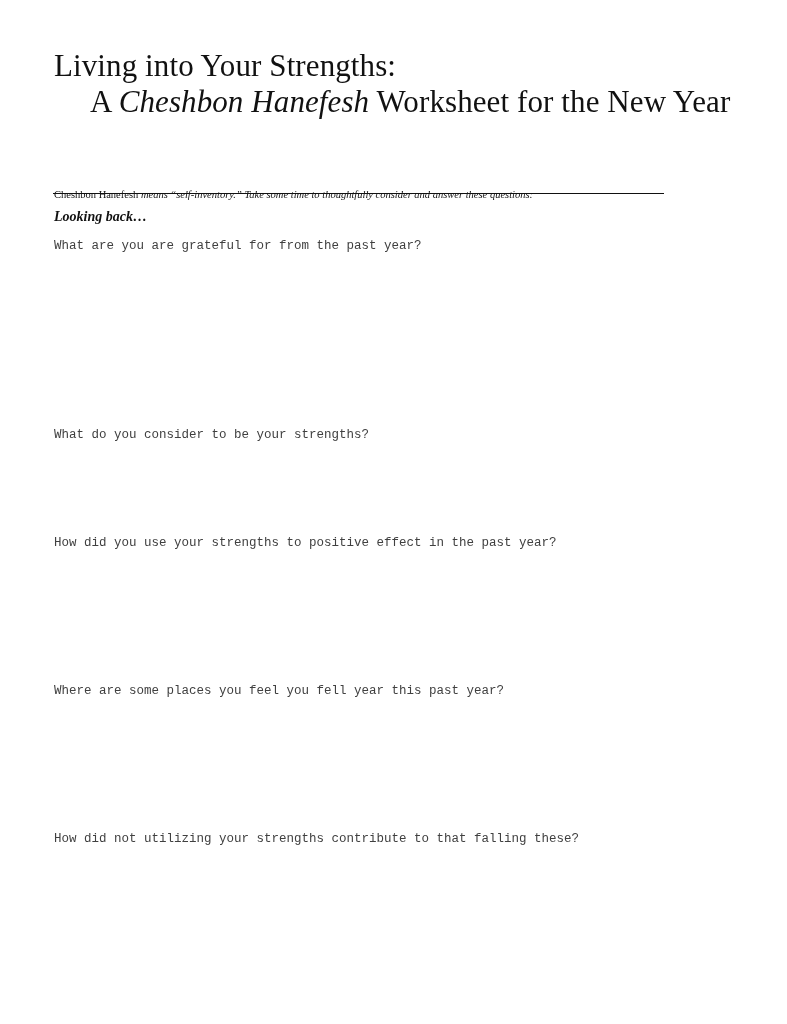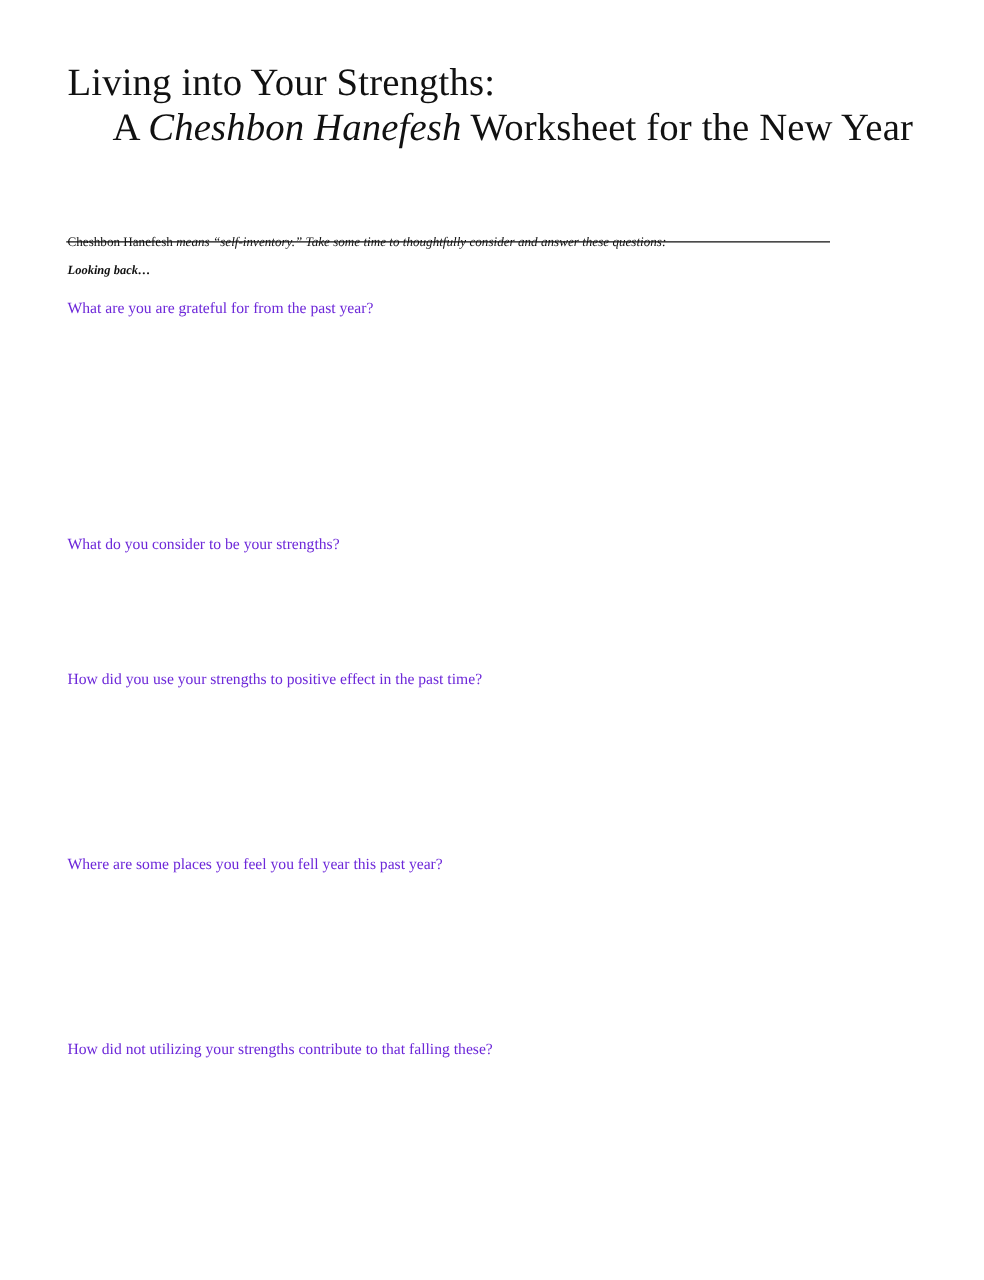--- a/index.html
+++ b/index.html
@@ -55,36 +55,36 @@
       width: 611px;
       height: 0;
       border-top: 1.2px solid #111111;
     }
 
     .section-heading {
       position: absolute;
       left: 38px;
       top: 209px;
       font-family: "Liberation Serif", "DejaVu Serif", serif;
-      font-size: 10px;
+      font-size: 14px;
       line-height: 16px;
       font-weight: bold;
       font-style: italic;
       white-space: nowrap;
       color: #111111;
     }
 
     .question {
       position: absolute;
       left: 38px;
-      font-family: Liberation Serif, serif;
+      font-family: Liberation Mono, monospace;
       font-size: 12.5px;
       line-height: 16px;
       white-space: nowrap;
-      color: #6d28d9;
+      color: #404040;
     }
     .answer-space {
       position: absolute;
       left: 38px;
       width: 610px;
       background: transparent;
     }
   </style>
 </head>
 <body>
@@ -101,21 +101,21 @@
   <div class="rule"></div>
 
   <div class="section-heading">Looking back…</div>
 
   <div class="question" style="top:238px;">What are you are grateful for from the past year?</div>
   <div class="answer-space" style="top:258px;height:120px;"></div>
 
   <div class="question" style="top:386px;margin-top:41px;">What do you consider to be your strengths?</div>
   <div class="answer-space" style="top:406px;height:120px;"></div>
 
-  <div class="question" style="top:535px;">How did you use your strengths to positive effect in the past time?</div>
+  <div class="question" style="top:535px;">How did you use your strengths to positive effect in the past year?</div>
   <div class="answer-space" style="top:555px;height:120px;"></div>
 
   <div class="question" style="top:683px;">Where are some places you feel you fell year this past year?</div>
   <div class="answer-space" style="top:703px;height:120px;"></div>
 
   <div class="question" style="top:831px;">How did not utilizing your strengths contribute to that falling these?</div>
   <div class="answer-space" style="top:851px;height:150px;"></div>
 
 </div>
 

